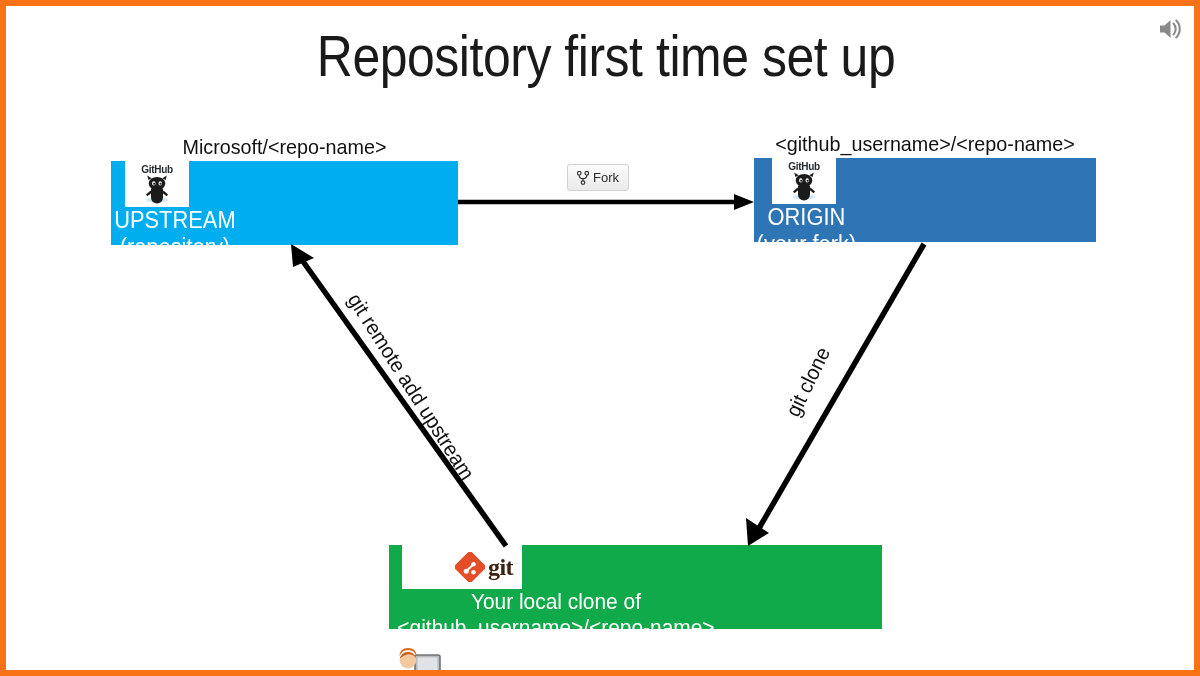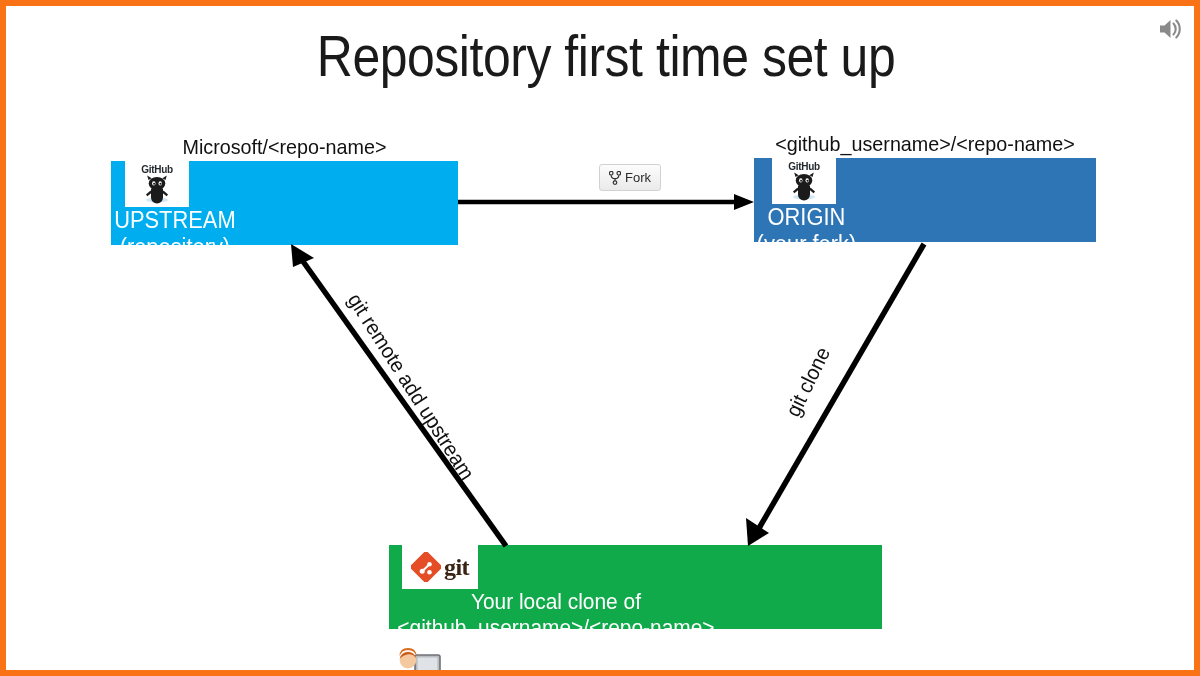--- a/index.html
+++ b/index.html
@@ -114,20 +114,21 @@
   .git-logo {
     width: 76px;
     height: 44px;
     background: #ffffff;
     margin-left: 13px;
     flex: none;
     display: flex;
     align-items: center;
     justify-content: center;
     gap: 3px;
+    padding-left: 44px;
   }
   .git-word {
     font-size: 24px;
     font-weight: bold;
     color: #3b2313;
     font-family: "Liberation Serif", serif;
     letter-spacing: -0.5px;
     line-height: 1;
   }
 
@@ -142,21 +143,20 @@
     left: 561px; top: 158px;
     width: 62px; height: 27px;
     background: linear-gradient(to bottom, #fcfcfc 0%, #eaeaea 100%);
     border: 1px solid #d2d2d2;
     border-radius: 3px;
     display: flex;
     align-items: center;
     justify-content: center;
     gap: 4px;
     box-sizing: border-box;
-    margin-left: 32px;
   }
   #fork-label {
     font-size: 13px;
     color: #2b2b2b;
     font-family: "Liberation Sans", sans-serif;
   }
 
   
   #arrows {
     position: absolute;

